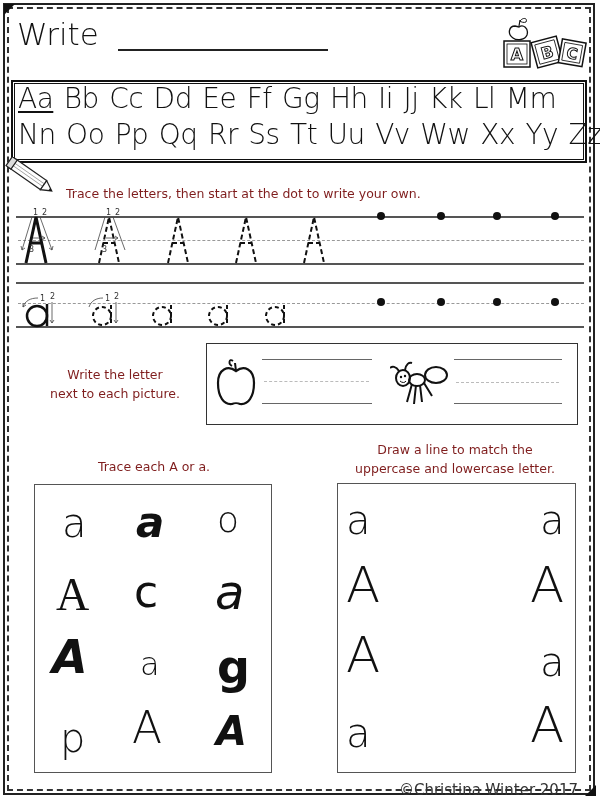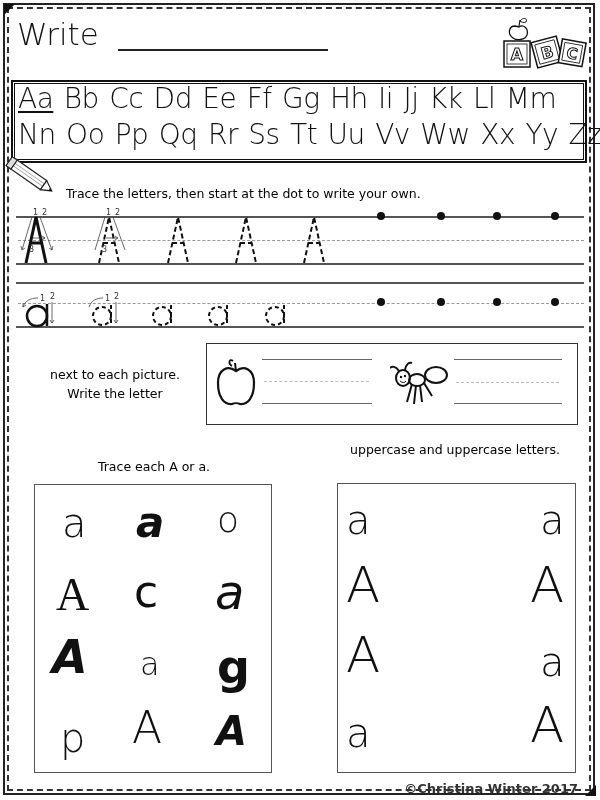--- a/index.html
+++ b/index.html
@@ -16,31 +16,31 @@
   .name-line { position:absolute; left:118px; top:49px; width:210px; height:2px; background:#222; }
 
   
   .alpha-box { position:absolute; left:11px; top:80px; width:576px; height:83px; border:2px solid #111; box-sizing:border-box; }
   .alpha-box-inner { position:absolute; left:14px; top:83px; width:570px; height:77px; border:1px solid #111; box-sizing:border-box; }
   .alpha-row { position:absolute; left:18px; font-size:28px; letter-spacing:-0.5px; white-space:nowrap; color:#111; font-family:"DejaVu Sans", sans-serif; font-weight:200; word-spacing:2px; }
   .alpha-row.r1 { top:82px; }
   .alpha-row.r2 { top:118px; }
   .alpha-row .first { text-decoration:underline; text-underline-offset:3px; }
 
-  .instruction { position:absolute; font-size:13px; font-family:"DejaVu Sans", sans-serif; color:#000000; }
+  .instruction { position:absolute; font-size:13px; font-family:"DejaVu Sans", sans-serif; color:#7f1d1d; }
 
   
   .wl { position:absolute; height:0; }
   .wl.solid { border-top:2px solid #555; }
   .wl.dashed { border-top:1px dashed #999; }
   .dot { position:absolute; width:8px; height:8px; border-radius:50%; background:#111; }
 
   .box { position:absolute; border:1px solid #333; box-sizing:border-box; }
   .letter { position:absolute; color:#111; line-height:1; }
-  .copyright { position:absolute; right:16px; top:780px; font-size:13px; color:#333; font-family:"DejaVu Sans", sans-serif;font-weight:bold; }
+  .copyright { position:absolute; right:16px; top:780px; font-size:15px; color:#333; font-family:"DejaVu Sans", sans-serif; }
 </style>
 </head>
 <body>
 
 <div class="border-outer"></div>
 <div class="border-inner"></div>
 <div class="corner tl"></div>
 <div class="corner br"></div>
 
 <div class="name-label">Write</div>
@@ -163,22 +163,22 @@
     <circle cx="275" cy="31" r="9"></circle>
       <line x1="284" y1="20" x2="284" y2="41"></line>
   </g>
 </svg>
 <div class="dot" style="left:377px;top:298px"></div>
 <div class="dot" style="left:437px;top:298px"></div>
 <div class="dot" style="left:493px;top:298px"></div>
 <div class="dot" style="left:551px;top:298px"></div>
 
 <div class="instruction" style="left:40px;top:365px;width:150px;text-align:center;font-size:12.5px;line-height:19px;">
+  <div>Write the letter</div>
   <div>next to each picture.</div>
-  <div>Write the letter</div>
 </div>
 <div class="box" style="left:206px;top:343px;width:372px;height:82px;border-width:1.5px"></div>
 
 <svg class="abs" style="left:214px;top:355px" width="44" height="56" viewBox="0 0 44 56">
   <path d="M22 16 C14 10 4 14 4 28 C4 42 10 50 18 49 C20 48 24 48 26 49 C34 50 40 42 40 28 C40 14 30 10 22 16 Z" fill="none" stroke="#111" stroke-width="2.2"></path>
   <path d="M22 16 L21 8" stroke="#111" stroke-width="2"></path>
   <path d="M19 6 C15 3 14 9 18 11" fill="none" stroke="#111" stroke-width="1.8"></path>
 </svg>
 <div class="wl" style="left:262px;top:359px;width:110px;border-top:1px solid #666"></div>
 <div class="wl" style="left:264px;top:381px;width:105px;border-top:1px dashed #bbb"></div>
@@ -212,21 +212,22 @@
 
 <div class="letter" style="left:52px;top:634px;font-size:46px;font-family:'DejaVu Sans',sans-serif;font-weight:bold;font-style:italic">A</div>
 <div class="letter" style="left:140px;top:648px;font-size:32px;font-family:'DejaVu Sans',sans-serif;font-weight:200">a</div>
 <div class="letter" style="left:217px;top:644px;font-size:46px;font-family:'DejaVu Sans',sans-serif;font-weight:bold">g</div>
 
 <div class="letter" style="left:60px;top:718px;font-size:40px;font-family:'DejaVu Sans',sans-serif;font-weight:200">p</div>
 <div class="letter" style="left:132px;top:706px;font-size:44px;font-family:'DejaVu Sans',sans-serif;font-weight:200">A</div>
 <div class="letter" style="left:216px;top:711px;font-size:40px;font-family:'DejaVu Sans',sans-serif;font-style:italic;font-weight:bold">A</div>
 
 <div class="instruction" style="left:330px;top:440px;width:250px;text-align:center;font-size:12.5px;line-height:19px">
-  <div>uppercase and uppercase letters.</div>
+  <div>Draw a line to match the</div>
+  <div>uppercase and lowercase letter.</div>
 </div>
 <div class="box" style="left:337px;top:483px;width:239px;height:290px;border-color:#555"></div>
 
 <div class="letter" style="left:346px;top:500px;font-size:40px;font-weight:200">a</div>
 <div class="letter" style="left:346px;top:560px;font-size:50px;font-weight:200">A</div>
 <div class="letter" style="left:346px;top:630px;font-size:50px;font-weight:200">A</div>
 <div class="letter" style="left:346px;top:713px;font-size:40px;font-weight:200">a</div>
 
 <div class="letter" style="left:540px;top:500px;font-size:40px;font-weight:200">a</div>
 <div class="letter" style="left:530px;top:560px;font-size:50px;font-weight:200">A</div>

